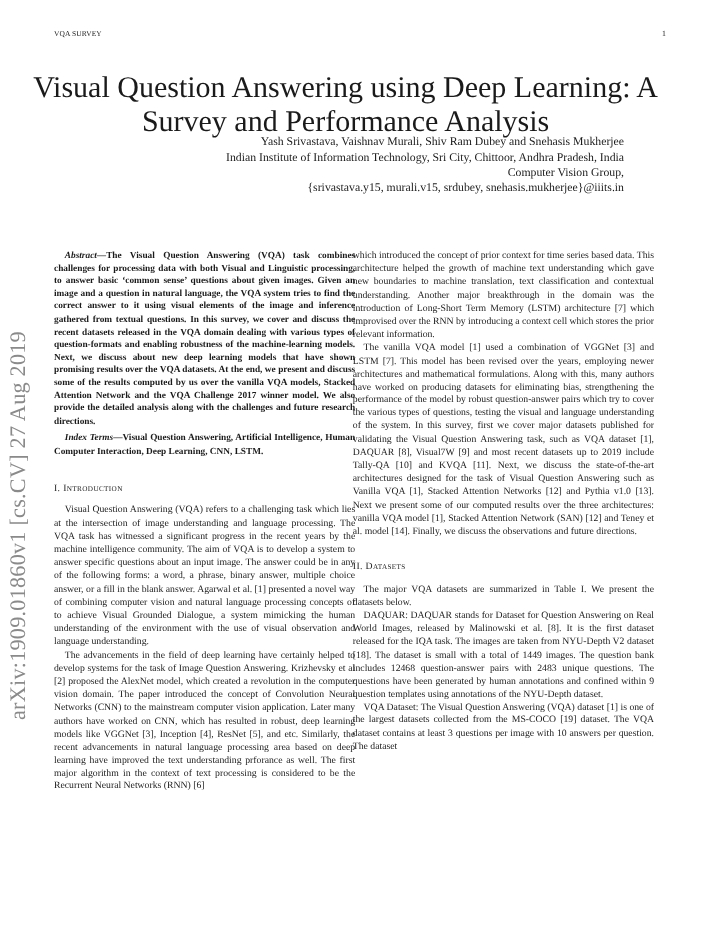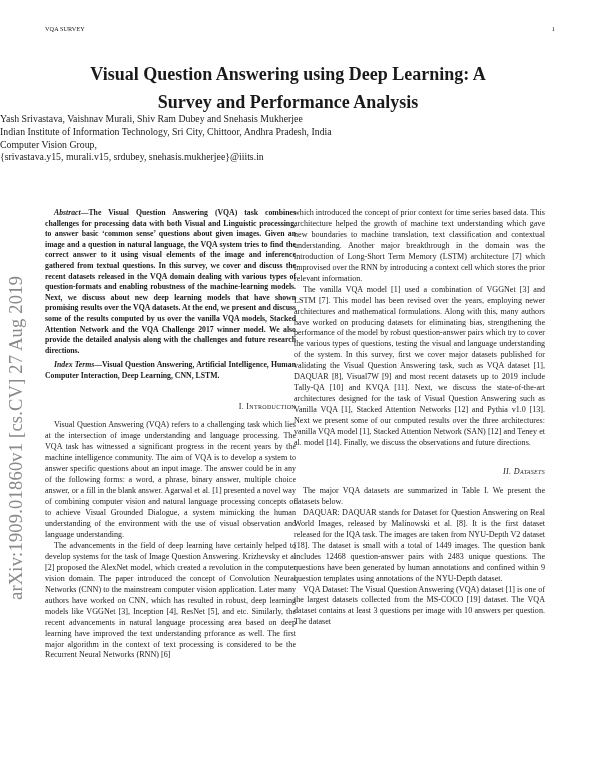--- a/index.html
+++ b/index.html
@@ -1,36 +1,36 @@
 <!DOCTYPE html>
 <html><head>
 <meta charset="utf-8">
 <style>
   html, body { margin: 0; padding: 0; background: #ffffff; }
   body { width: 600px; height: 776px; position: relative; overflow: hidden;
          font-family: "Liberation Serif", serif; color: #1a1a1a; }
   .running-head { position: absolute; top: 25px; left: 45px; font-size: 6.2px; letter-spacing: 0.1px; }
   .page-number { position: absolute; top: 25px; right: 45px; font-size: 6.5px; }
   .title { position: absolute; top: 60px; left: 0; width: 576px; text-align: center;
-           font-size: 18px; line-height: 28px; font-weight: bold; margin: 0; }
-  .authors { position: absolute; top: 113px; left: 0; width: 520px; text-align: left;
+           font-size: 25px; line-height: 28px; font-weight: normal; margin: 0; }
+  .authors { position: absolute; top: 113px; left: 0; width: 520px; text-align: right;
              font-size: 9.8px; line-height: 12.8px; }
   .authors div { white-space: nowrap; }
   .arxiv-stamp { position: absolute; left: 6px; top: 600px; transform-origin: 0 0;
                  transform: rotate(-90deg); font-size: 18.5px; color: #8a8a8a;
                  white-space: nowrap; letter-spacing: 0.2px; width: 420px; }
   .col { position: absolute; top: 208px; width: 251px; font-size: 8.1px; line-height: 10.95px;
          text-align: justify; hyphens: auto; }
   .col-left { left: 45px; }
   .col-right { left: 294px; }
   .col p { margin: 0; text-indent: 9px; }
   .abstract { font-weight: bold; font-size: 7.75px; line-height: 10.6px; }
   .abstract .lead, .index-terms .lead { font-style: italic; }
   .index-terms { font-weight: bold; font-size: 7.75px; line-height: 10.6px; margin-top: 4px !important; }
-  .section-heading { text-align: right; font-size: 8.1px; margin: 17px 0 8px 0; letter-spacing: 0.3px; text-indent: 0; }
+  .section-heading { text-align: left; font-size: 8.1px; margin: 17px 0 8px 0; letter-spacing: 0.3px; text-indent: 0; }
   .section-heading .sc { font-variant: small-caps; }
   .b { font-weight: normal; }
 </style>
 </head>
 <body>
 
 <div class="running-head">VQA SURVEY</div>
 <div class="page-number">1</div>
 
 <h1 class="title">
@@ -57,21 +57,21 @@
   </div>
 
   <p><span>Visual Question Answering (VQA) refers to a challenging task which lies at the intersection of image understanding and language processing. The VQA task has witnessed a significant progress in the recent years by the machine intelligence community. The aim of VQA is to develop a system to answer specific questions about an input image. The answer could be in any of the following forms: a word, a phrase, binary answer, multiple choice answer, or a fill in the blank answer. Agarwal et al. [1] presented a novel way of combining computer vision and natural language processing concepts of to achieve </span><span class="b">Visual Grounded Dialogue</span><span>, a system mimicking the human understanding of the environment with the use of visual observation and language understanding.</span></p>
   <p>The advancements in the field of deep learning have certainly helped to develop systems for the task of Image Question Answering. Krizhevsky et al [2] proposed the AlexNet model, which created a revolution in the computer vision domain. The paper introduced the concept of Convolution Neural Networks (CNN) to the mainstream computer vision application. Later many authors have worked on CNN, which has resulted in robust, deep learning models like VGGNet [3], Inception [4], ResNet [5], and etc. Similarly, the recent advancements in natural language processing area based on deep learning have improved the text understanding prforance as well. The first major algorithm in the context of text processing is considered to be the Recurrent Neural Networks (RNN) [6]</p>
 </div>
 
 <div class="col col-right">
   <p style="text-indent:0;">which introduced the concept of prior context for time series based data. This architecture helped the growth of machine text understanding which gave new boundaries to machine translation, text classification and contextual understanding. Another major breakthrough in the domain was the introduction of Long-Short Term Memory (LSTM) architecture [7] which improvised over the RNN by introducing a context cell which stores the prior relevant information.</p>
   <p>The vanilla VQA model [1] used a combination of VGGNet [3] and LSTM [7]. This model has been revised over the years, employing newer architectures and mathematical formulations. Along with this, many authors have worked on producing datasets for eliminating bias, strengthening the performance of the model by robust question-answer pairs which try to cover the various types of questions, testing the visual and language understanding of the system. In this survey, first we cover major datasets published for validating the Visual Question Answering task, such as VQA dataset [1], DAQUAR [8], Visual7W [9] and most recent datasets up to 2019 include Tally-QA [10] and KVQA [11]. Next, we discuss the state-of-the-art architectures designed for the task of Visual Question Answering such as Vanilla VQA [1], Stacked Attention Networks [12] and Pythia v1.0 [13]. Next we present some of our computed results over the three architectures: vanilla VQA model [1], Stacked Attention Network (SAN) [12] and Teney et al. model [14]. Finally, we discuss the observations and future directions.</p>
 
-  <div class="section-heading" style="margin-top:18px;font-style:italic;">
+  <div class="section-heading" style="margin-top:18px;">
     <span>II.</span>
     <span class="sc">Datasets</span>
   </div>
 
   <p>The major VQA datasets are summarized in Table I. We present the datasets below.</p>
   <p><span class="b">DAQUAR:</span><span> DAQUAR stands for Dataset for Question Answering on Real World Images, released by Malinowski et al. [8]. It is the first dataset released for the IQA task. The images are taken from NYU-Depth V2 dataset [18]. The dataset is small with a total of 1449 images. The question bank includes 12468 question-answer pairs with 2483 unique questions. The questions have been generated by human annotations and confined within 9 question templates using annotations of the NYU-Depth dataset.</span></p>
   <p><span class="b">VQA Dataset:</span><span> The Visual Question Answering (VQA) dataset [1] is one of the largest datasets collected from the MS-COCO [19] dataset. The VQA dataset contains at least 3 questions per image with 10 answers per question. The dataset</span></p>
 </div>
 
 </body></html>

